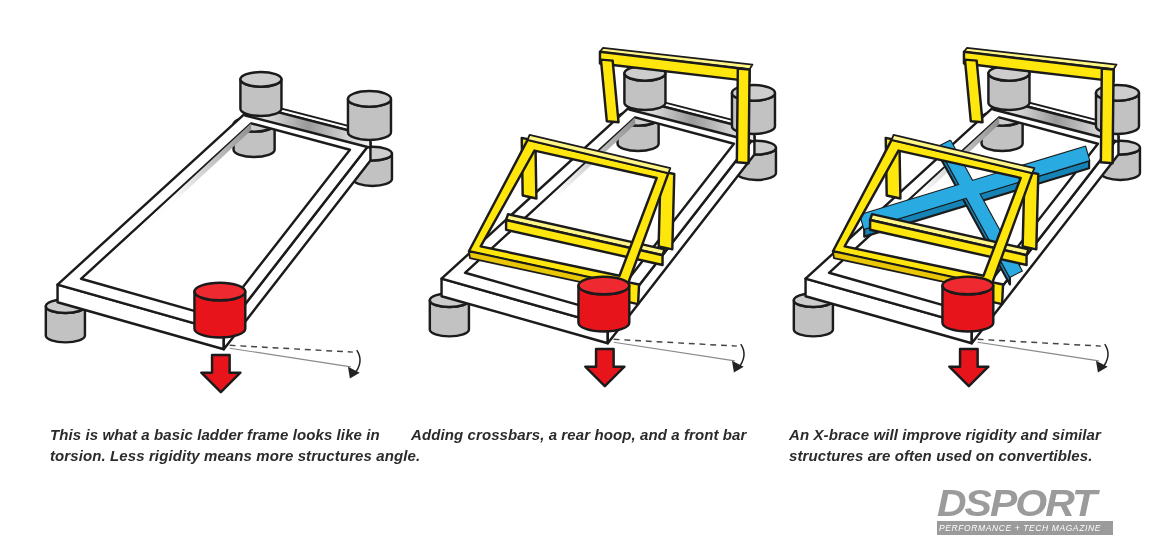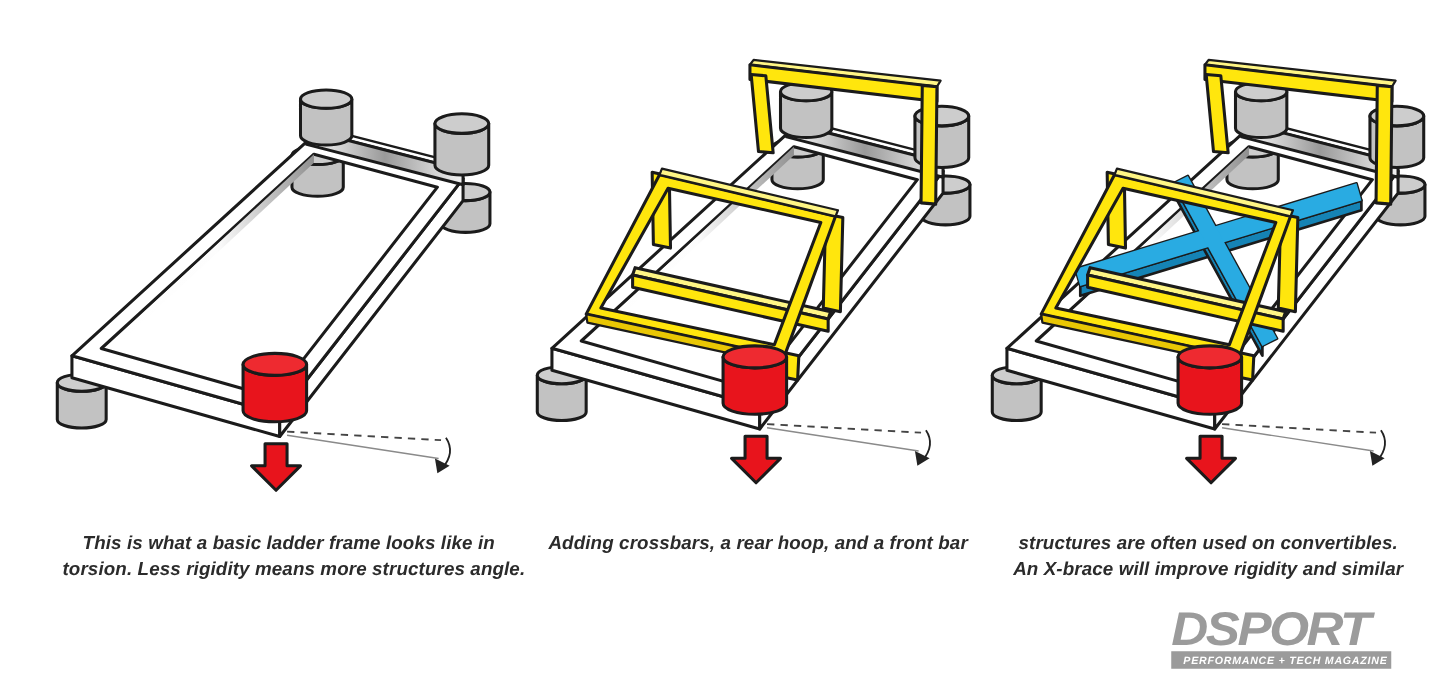--- a/index.html
+++ b/index.html
@@ -7,35 +7,34 @@
     position:relative;width:1164px;height:552px;background:#ffffff;
     font-family:"Liberation Sans",sans-serif;overflow:hidden;
   }
   .diagram{position:absolute;}
   .caption{
     position:absolute;top:425px;
     font-family:"Liberation Sans",sans-serif;
     font-style:italic;font-weight:bold;
     font-size:15px;line-height:1.38;letter-spacing:0.1px;
     color:var(--c-caption-ink,#2b2b2b);
-    text-align:center;
   }
   .caption .ln{white-space:nowrap;}
   .logo{position:absolute;left:937px;top:487px;width:176px;text-align:left;}
   .logo-word{
     font-family:"Liberation Sans",sans-serif;
     font-style:italic;font-weight:bold;
     font-size:41px;line-height:0.78;letter-spacing:-2px;
     color:var(--c-logo-gray,#9b9b9b);
     transform:scaleY(0.92);transform-origin:left bottom;
   }
   .logo-bar{
     margin-top:2px;background:var(--c-logo-gray,#9b9b9b);color:#ffffff;
-    font-style:italic;font-weight:bold;font-size:8.5px;letter-spacing:0.6px;
-    padding:2px 3px 2px 2px;white-space:nowrap;text-align:right;
+    font-style:italic;font-weight:normal;font-size:8.5px;letter-spacing:0.6px;
+    padding:2px 3px 2px 2px;white-space:nowrap;
   }
   svg{display:block;}
 </style>
 </head>
 <body>
 
 <div class="stage">
 
   <svg class="diagram" style="left:28px;top:50px" width="372" height="352" viewBox="0 0 380 360">
     <defs>
@@ -146,26 +145,26 @@
     <use href="#framecore"></use>
     <use href="#xbrace"></use>
     <use href="#cage"></use>
     <use href="#loadmarker"></use>
   </svg>
 
   <div class="caption" style="left:50px;width:362px">
     <div class="ln">This is what a basic ladder frame looks like in</div>
     <div class="ln">torsion. Less rigidity means more structures angle.</div>
   </div>
-  <div class="caption" style="left:434px;width:345px">
+  <div class="caption" style="left:411px;width:345px">
     <div class="ln">Adding crossbars, a rear hoop, and a front bar</div>
   </div>
   <div class="caption" style="left:789px;width:355px">
+    <div class="ln">An X-brace will improve rigidity and similar</div>
     <div class="ln">structures are often used on convertibles.</div>
-    <div class="ln">An X-brace will improve rigidity and similar</div>
   </div>
 
   <div class="logo">
     <div class="logo-word">DSPORT</div>
     <div class="logo-bar">PERFORMANCE + TECH MAGAZINE</div>
   </div>
 
 </div>
 
 </body></html>

